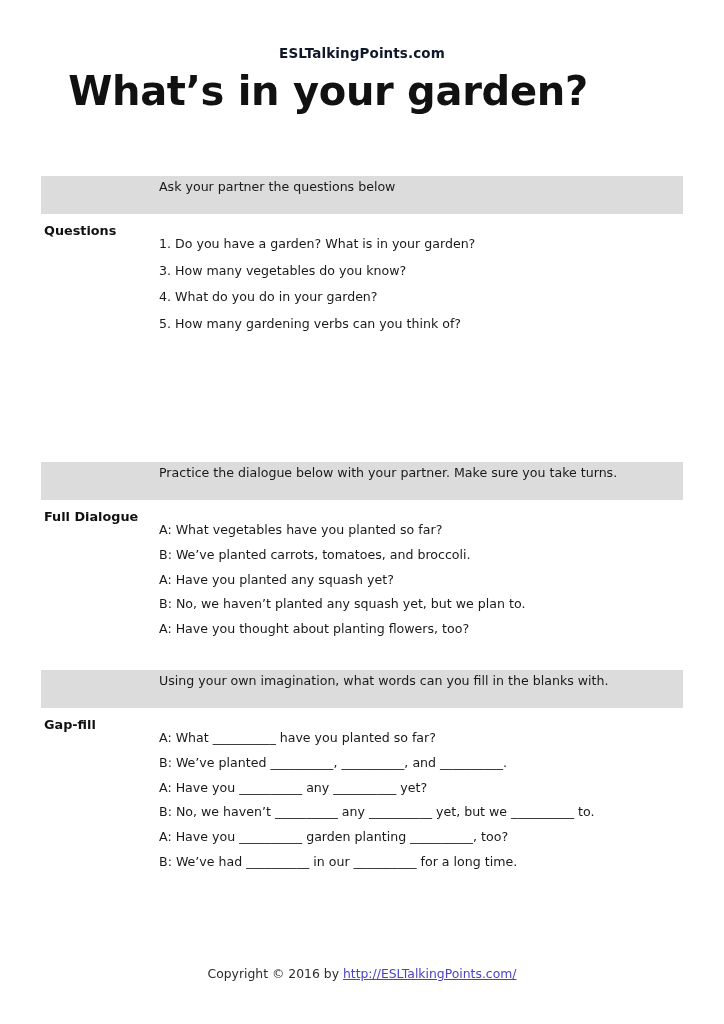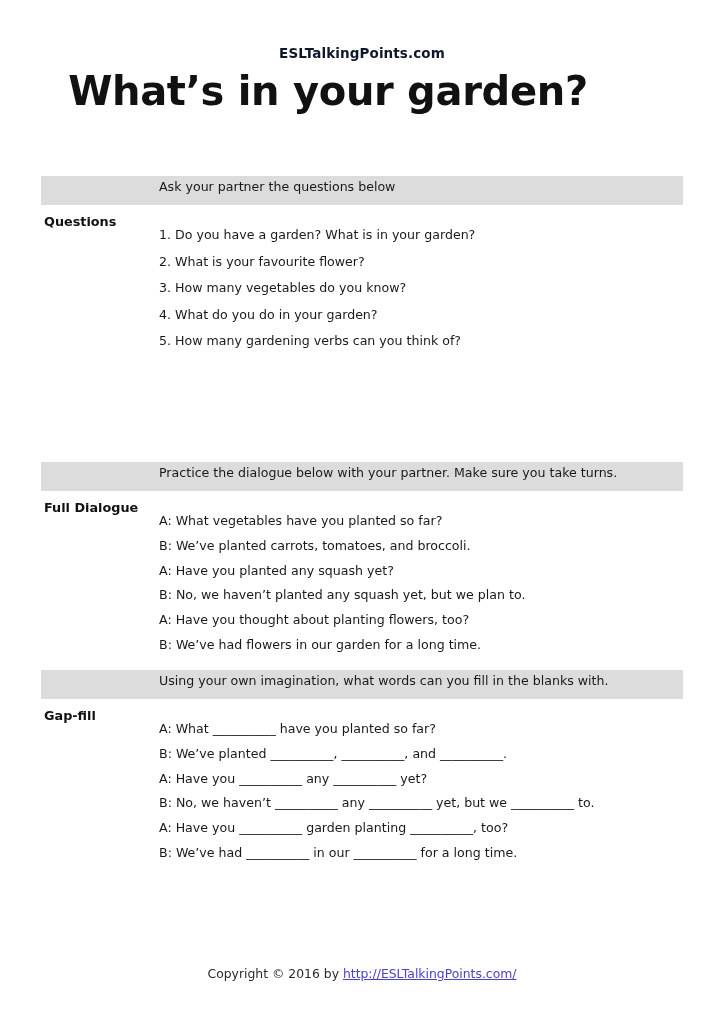--- a/index.html
+++ b/index.html
@@ -49,21 +49,21 @@
   }
 
   
   .section {
     position: absolute;
     left: 41px;
     width: 642px;
   }
   .section-bar {
     background: #dcdcdc;
-    height: 29px;
+    height: 38px;
     line-height: 21px;
     font-size: 12.6px;
     color: #1a1a1a;
   }
   .section-bar .bar-text {
     display: block;
     padding-left: 118px;
     white-space: nowrap;
   }
   .section-body {
@@ -139,42 +139,40 @@
   <div class="worksheet-title">What’s in your garden?</div>
 
   <div class="section" style="top:176px;">
     <div class="section-bar">
       <span class="bar-text">Ask your partner the questions below</span>
     </div>
     <div class="section-body">
       <div class="section-label">Questions</div>
       <div class="section-lines lines-wide">
         <div class="line">1. Do you have a garden? What is in your garden?</div>
-        <div class="line">2. What is your favourite flower?</div>
         <div class="line">3. How many vegetables do you know?</div>
         <div class="line">4. What do you do in your garden?</div>
         <div class="line">5. How many gardening verbs can you think of?</div>
       </div>
     </div>
   </div>
 
 
   <div class="section" style="top:462px;">
     <div class="section-bar">
       <span class="bar-text">Practice the dialogue below with your partner. Make sure you take turns.</span>
     </div>
     <div class="section-body">
       <div class="section-label">Full Dialogue</div>
       <div class="section-lines lines-tight">
         <div class="line">A: What vegetables have you planted so far?</div>
         <div class="line">B: We’ve planted carrots, tomatoes, and broccoli.</div>
         <div class="line">A: Have you planted any squash yet?</div>
         <div class="line">B: No, we haven’t planted any squash yet, but we plan to.</div>
         <div class="line">A: Have you thought about planting flowers, too?</div>
-        <div class="line">B: We’ve had flowers in our garden for a long time.</div>
       </div>
     </div>
   </div>
 
   <div class="section" style="top:663px;margin-top:7px;">
     <div class="section-bar">
       <span class="bar-text">Using your own imagination, what words can you fill in the blanks with.</span>
     </div>
     <div class="section-body">
       <div class="section-label">Gap-fill</div>

